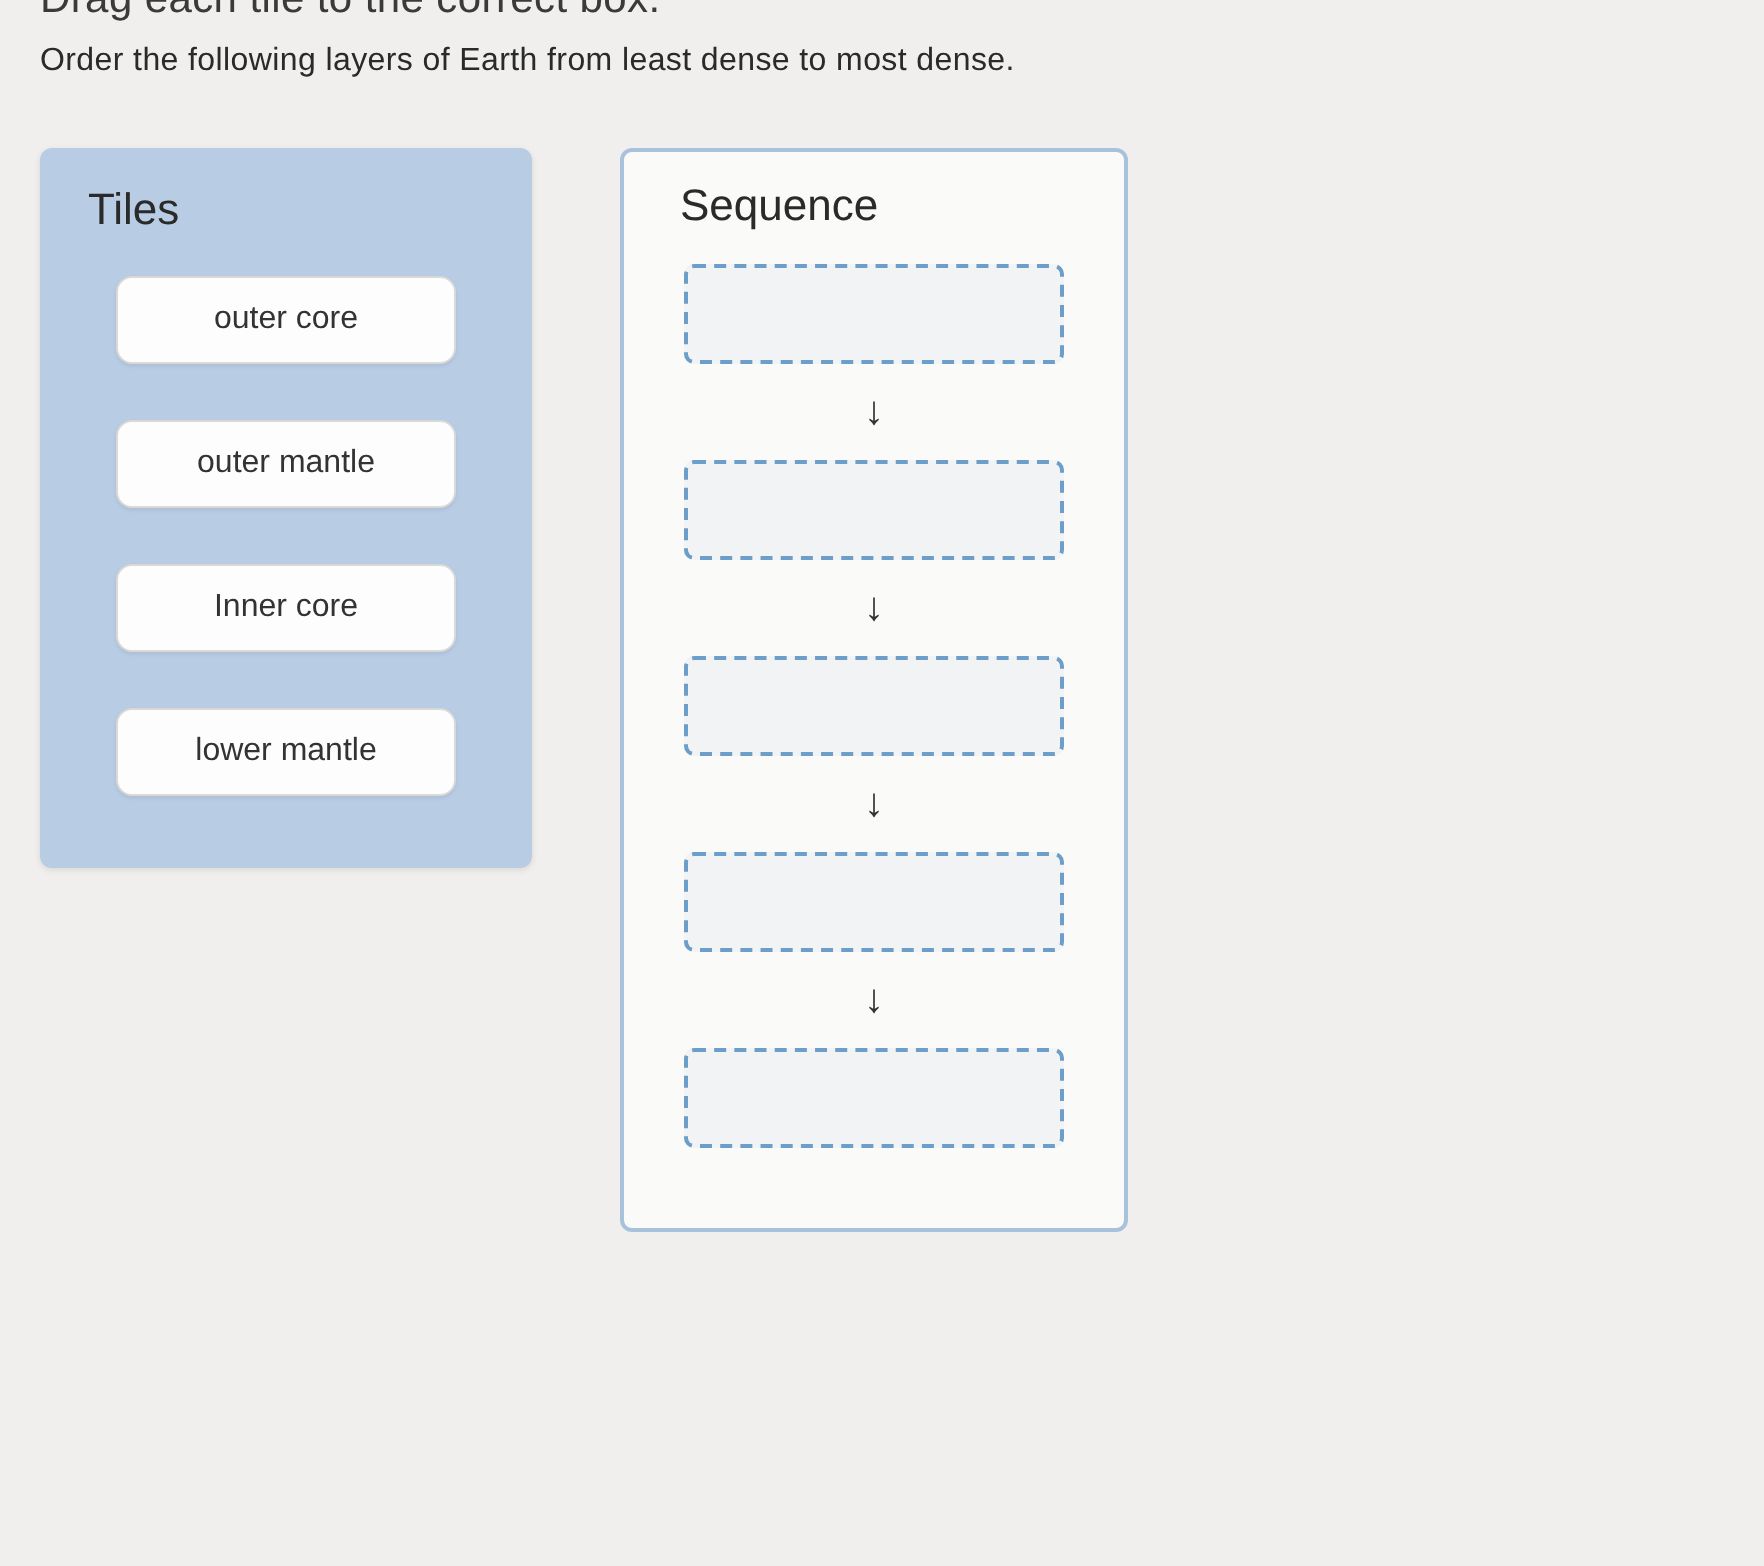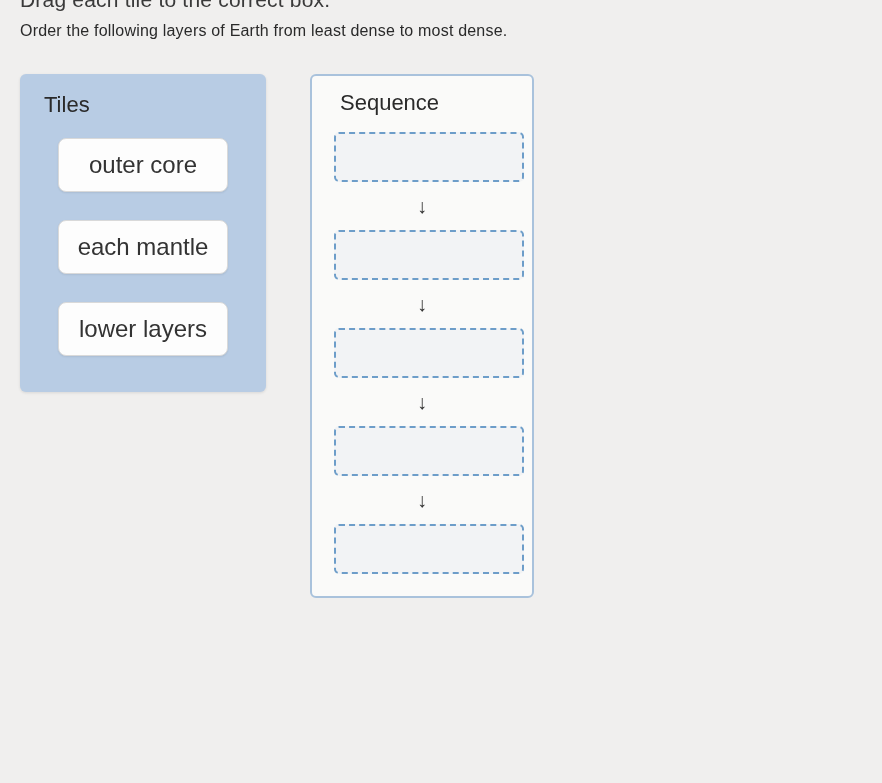--- a/index.html
+++ b/index.html
@@ -42,35 +42,35 @@
       color: #2a2a2a;
       margin-bottom: 20px;
     }
     .tile {
       background: #fdfdfd;
       border: 1px solid #d9d9d9;
       border-radius: 8px;
       padding: 12px 8px;
       margin-bottom: 28px;
       text-align: center;
-      font-size: 24px;
+      font-size: 16px;
       color: #333;
       cursor: grab;
       box-shadow: 0 1px 2px rgba(0,0,0,0.08);
       width: 170px;
       margin-left: auto;
       margin-right: auto;
     }
     .tile:last-child { margin-bottom: 6px; }
     .sequence-panel {
       background: #fafaf9;
       border: 2.5px solid #a9c2dc;
       border-radius: 6px;
-      padding: 14px 22px 22px 22px;
-      width: 224px;
+      padding: 14px 22px 40px 22px;
+      width: 254px;
     }
     .sequence-title {
       font-size: 22px;
       color: #2a2a2a;
       margin-bottom: 16px;
       padding-left: 6px;
     }
     .drop-slot {
       border: 2.5px dashed #6d9dc9;
       border-radius: 5px;
@@ -93,22 +93,23 @@
 <div class="instruction-partial">Drag each tile to the correct box.</div>
 
 <div class="question">Order the following layers of Earth from least dense to most dense.</div>
 
 <div class="work-area">
 
   <div class="tiles-panel">
     <div class="tiles-title">Tiles</div>
 
     <div class="tile">outer core</div>
-    <div class="tile">each mantle</div>
-    <div class="tile">lower layers</div>
+    <div class="tile">outer mantle</div>
+    <div class="tile">Inner core</div>
+    <div class="tile">lower mantle</div>
   </div>
 
   <div class="sequence-panel">
     <div class="sequence-title">Sequence</div>
 
     <div class="drop-slot"></div>
     <div class="arrow">↓</div>
     <div class="drop-slot"></div>
     <div class="arrow">↓</div>
     <div class="drop-slot"></div>

